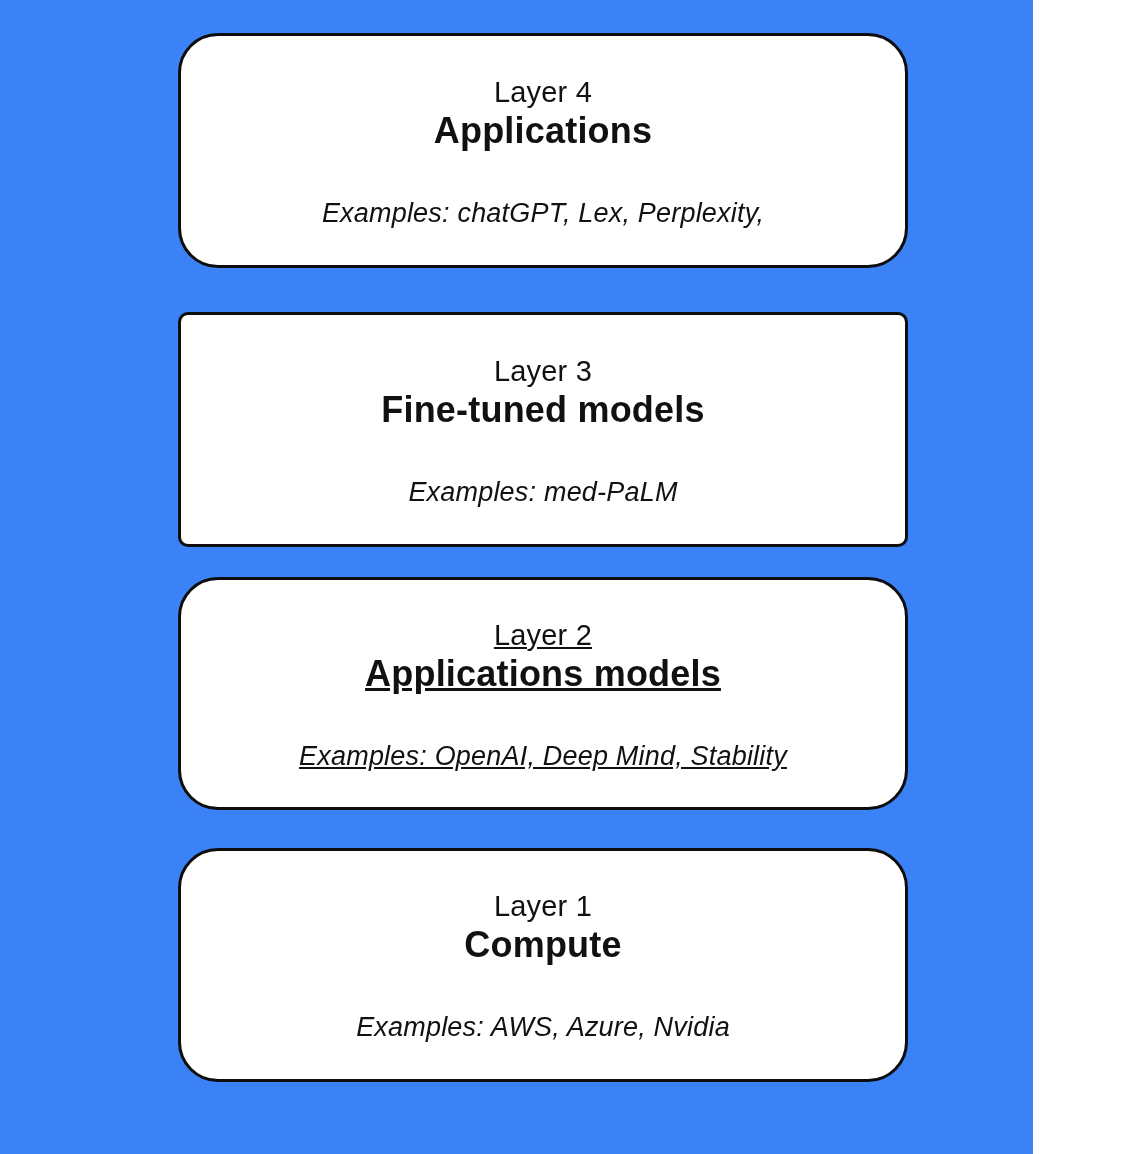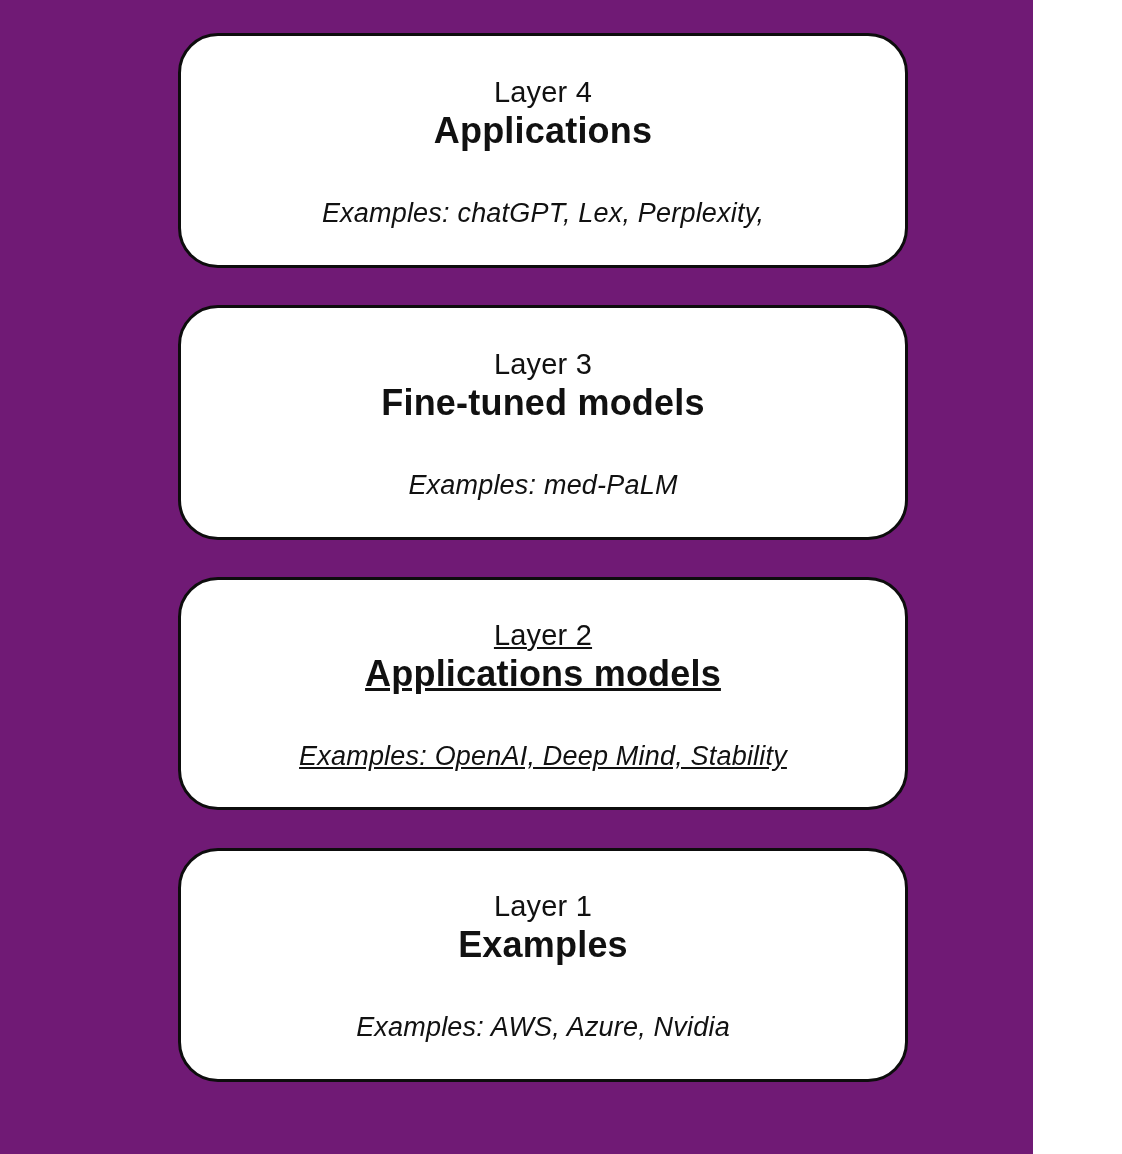--- a/index.html
+++ b/index.html
@@ -4,42 +4,42 @@
 <style>
   html, body {
     margin: 0;
     padding: 0;
     background: #ffffff;
   }
   .canvas {
     position: relative;
     width: 1033px;
     height: 1154px;
-    background: #701a75;
+    background: #3b82f6;
     font-family: "Liberation Sans", "DejaVu Sans", sans-serif;
     color: #111111;
     overflow: hidden;
   }
   .layer-box {
     position: absolute;
     left: 178px;
     width: 730px;
     height: 235px;
     box-sizing: border-box;
     border: 3px solid #0d0d0d;
     border-radius: 40px;
     background: #ffffff;
     display: flex;
     flex-direction: column;
     align-items: center;
     justify-content: center;
     text-align: center;
   }
   .layer-box.pos-0 { top: 33px; }
-  .layer-box.pos-1 { top: 305px; }
+  .layer-box.pos-1 { top: 312px; border-radius: 10px; }
   .layer-box.pos-2 { top: 577px; height: 233px; text-decoration: underline; }
   .layer-box.pos-3 { top: 848px; height: 234px; }
 
   .layer-label {
     font-size: 29px;
     font-weight: 400;
     line-height: 38px;
     letter-spacing: 0.2px;
   }
   .layer-name {
@@ -75,17 +75,17 @@
   </div>
 
   <div class="layer-box pos-2">
     <div class="layer-label">Layer 2</div>
     <div class="layer-name">Applications models</div>
     <div class="layer-examples">Examples: OpenAI, Deep Mind, Stability</div>
   </div>
 
   <div class="layer-box pos-3">
     <div class="layer-label">Layer 1</div>
-    <div class="layer-name">Examples</div>
+    <div class="layer-name">Compute</div>
     <div class="layer-examples">Examples: AWS, Azure, Nvidia</div>
   </div>
 
 </div>
 
 </body></html>

